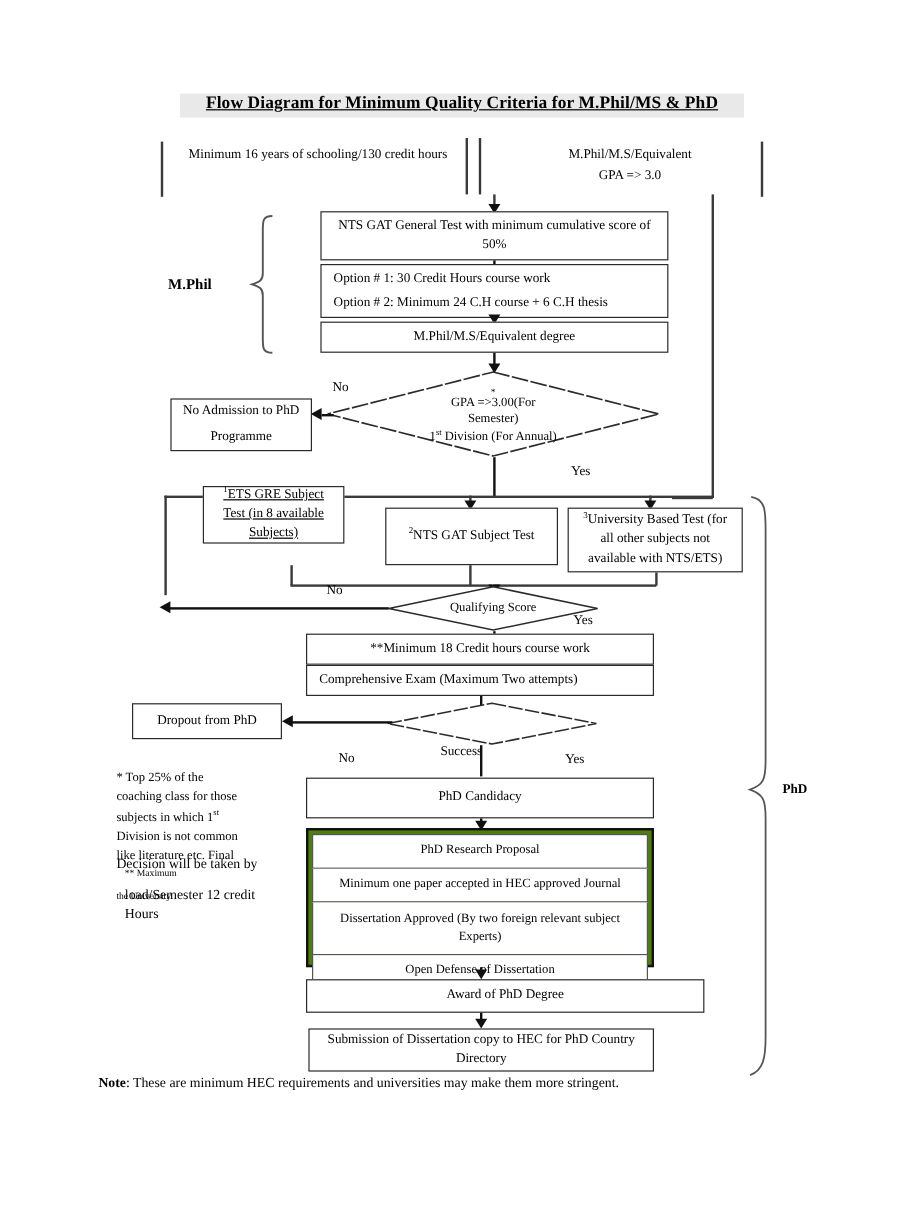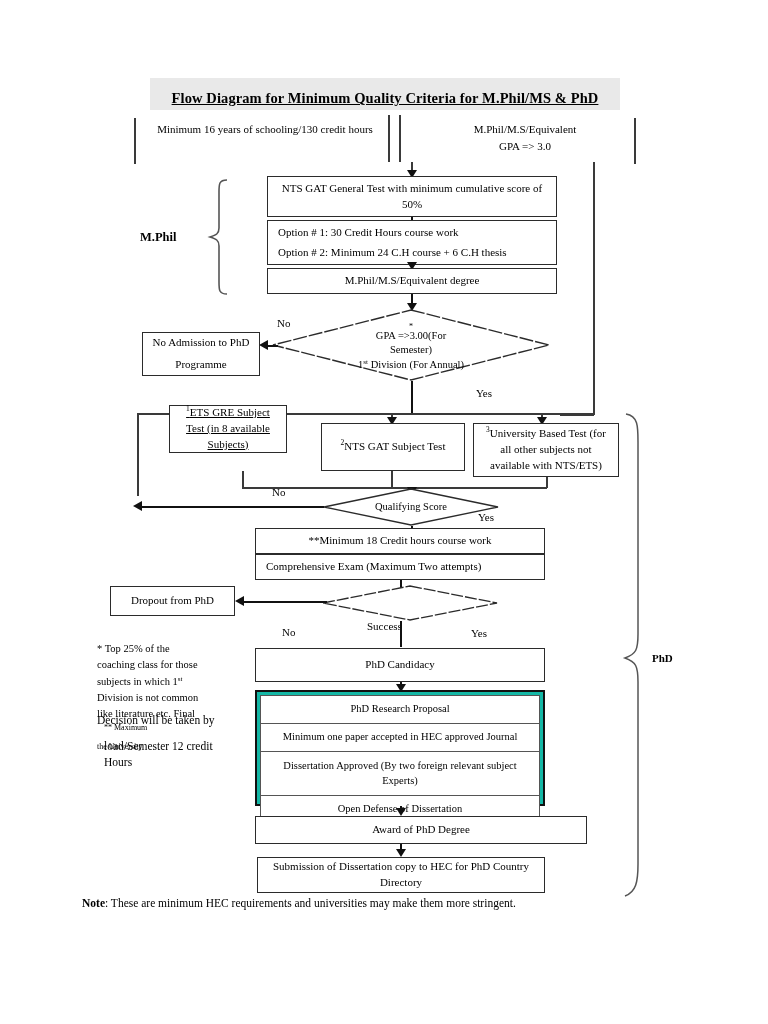--- a/index.html
+++ b/index.html
@@ -23,21 +23,21 @@
 
   
   #title {
     left: 150px; top: 78px; width: 470px;
     text-align: center;
     font-weight: bold;
     font-size: 14.5px;
     letter-spacing: 0.1px;
     text-decoration: underline;
     background: #e9e9e9;
-    padding: 12px 0 3px 0;
+    padding: 0 0 3px 0;
   }
 
   
   .box {
     border: 1.6px solid #2b2b2b;
     background: #fff;
     display: flex;
     align-items: center;
     justify-content: center;
     text-align: center;
@@ -109,21 +109,21 @@
     line-height: 1.35;
   }
   #bottom-note { font-size: 11.5px; }
   #bottom-note b { font-weight: bold; font-family: Liberation Serif, serif; }
 
   sup { font-size: 0.68em; vertical-align: super; line-height: 0; }
 
   
   .groupbox {
     border: 2px solid #111;
-    background: #14b8a6;
+    background: #4d7c0f;
     padding: 3px;
   }
   .grow {
     border: 1.2px solid #555;
     text-align: center;
     font-size: 10.5px;
     line-height: 1.4;
     padding: 3px 4px;
     background: #fff;
     display: flex;

